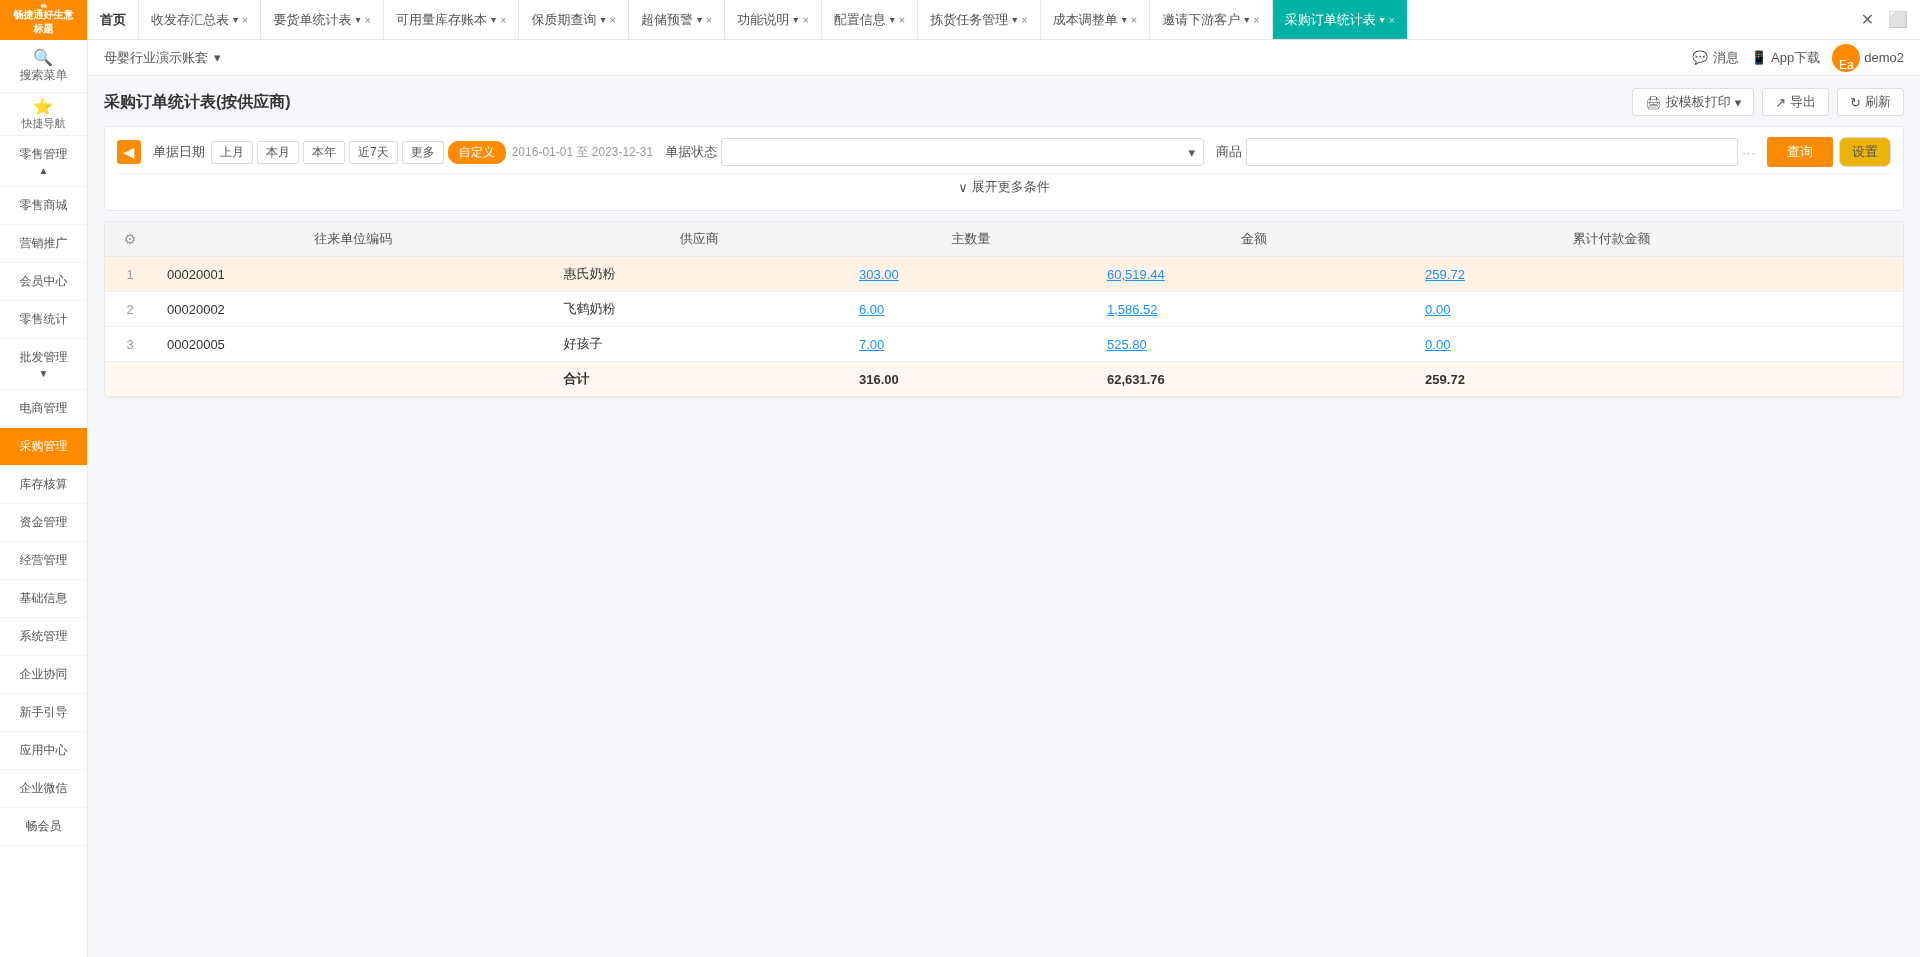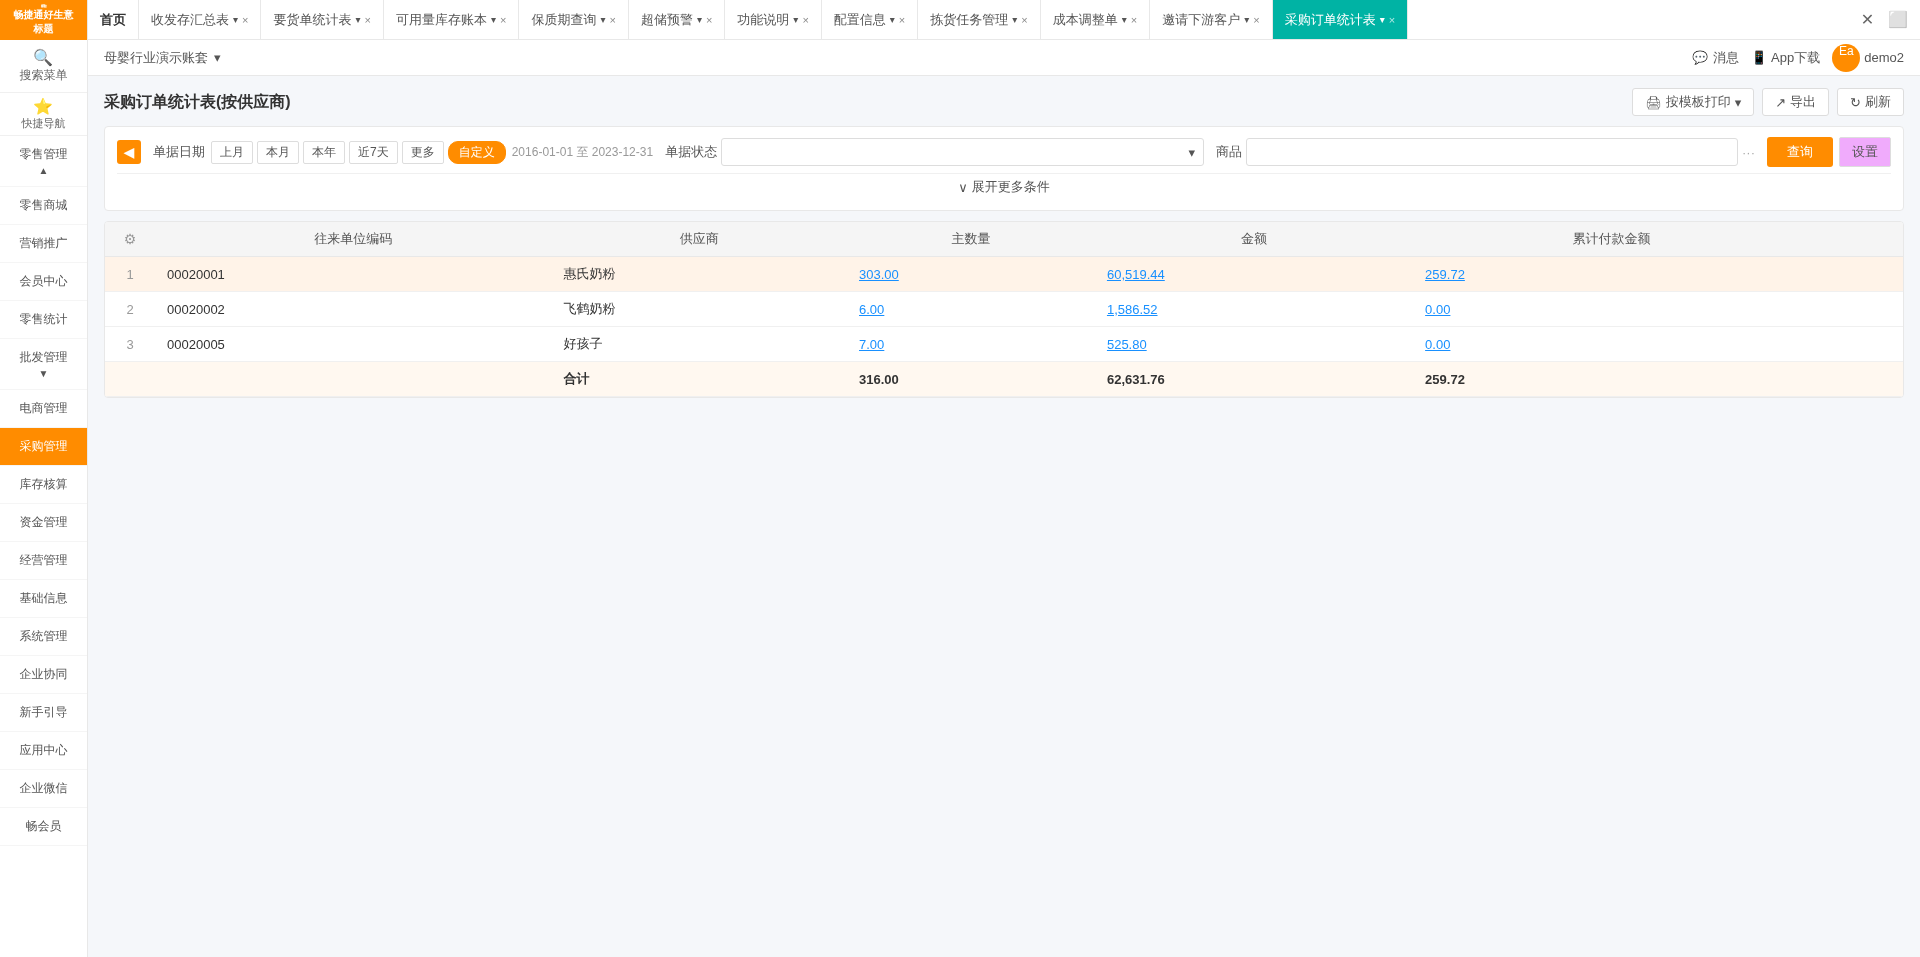--- a/index.html
+++ b/index.html
@@ -149,21 +149,21 @@
       color: #555;
       cursor: pointer;
       font-size: 13px;
     }
     .user-avatar {
       width: 28px;
       height: 28px;
       border-radius: 50%;
       background: #ff8c00;
       display: flex;
-      align-items: flex-start;
+      align-items: flex-end;
       justify-content: center;
       color: #fff;
       font-size: 12px;
     }
 
     
     .page-content {
       flex: 1;
       overflow-y: auto;
       padding: 12px 16px;
@@ -226,24 +226,24 @@
       background: #ff8c00;
       color: #fff;
       border: none;
       border-radius: 3px;
       cursor: pointer;
       font-size: 13px;
       text-align: right;
     }
     .btn-settings {
       padding: 5px 12px;
-      background: #f0abfc;
+      background: #eab308;
       color: #555;
       border: 1px solid #ddd;
-      border-radius: 2px;
+      border-radius: 7px;
       cursor: pointer;
       font-size: 13px;
     }
 
     
     .filter-area {
       background: #fff;
       border-radius: 4px;
       padding: 10px 12px;
       margin-bottom: 10px;

